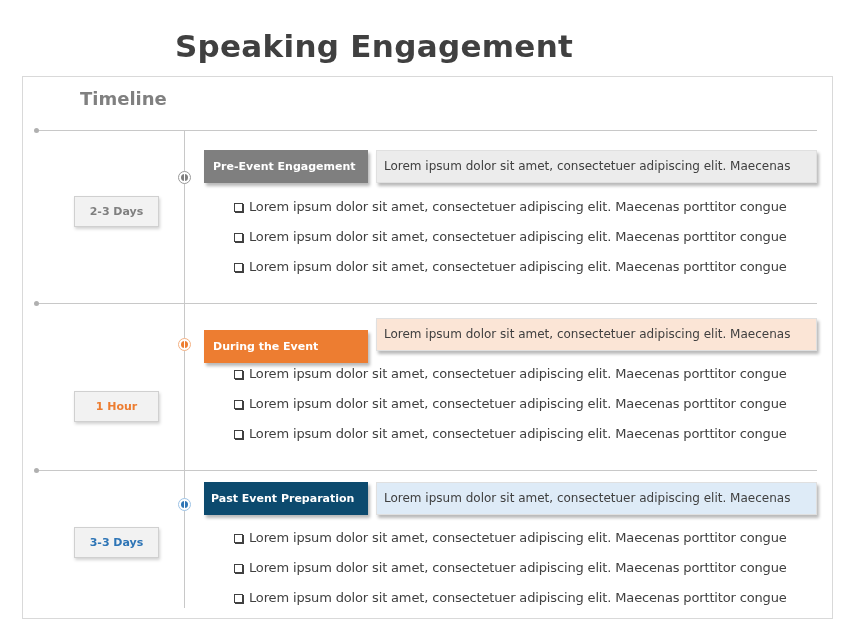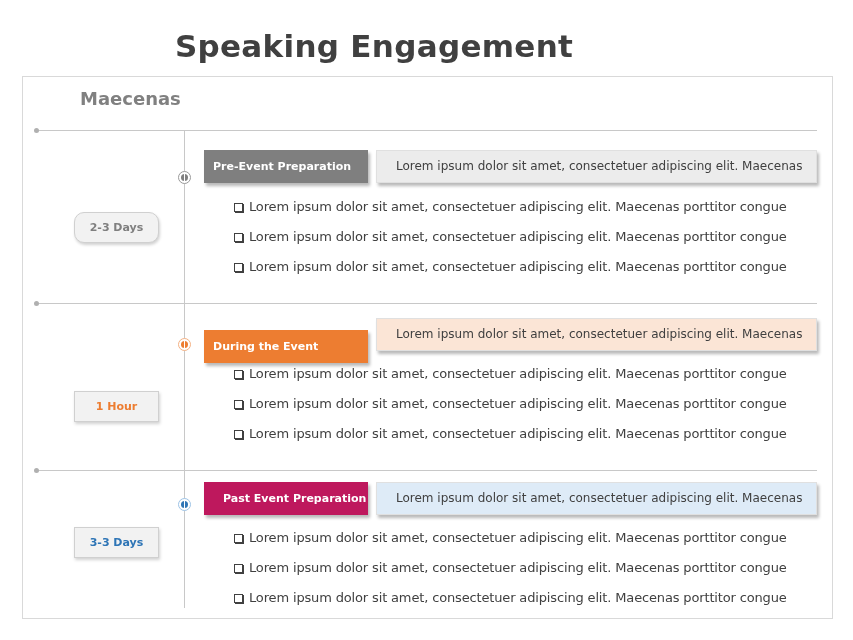--- a/index.html
+++ b/index.html
@@ -53,21 +53,21 @@
 
     .stage-label {
       position: absolute; left: 204px; height: 33px; width: 164px;
       color: #fff; font-size: 11px; font-weight: bold; line-height: 33px; padding-left: 9px;
       box-shadow: 2px 3px 3px rgba(0,0,0,0.28);
       font-family: "DejaVu Sans", sans-serif; white-space: nowrap;
     }
 
     .stage-desc {
       position: absolute; left: 376px; height: 33px; width: 441px;
-      font-size: 12px; line-height: 31px; padding-left: 19px; color: #404040;
+      font-size: 12px; line-height: 31px; padding-left: 7px; color: #404040;
       box-shadow: 2px 3px 3px rgba(0,0,0,0.28); border: 1px solid #e0e0e0;
       font-family: "DejaVu Sans", sans-serif; white-space: nowrap; overflow: hidden;
     }
 
     .bullets { position: absolute; left: 234px; width: 580px; }
     .bullet {
       height: 30px; line-height: 18px; font-size: 13px; color: #404040;
       font-family: "DejaVu Sans", sans-serif; white-space: nowrap; letter-spacing: -0.15px;
       display: flex; align-items: flex-start;
     }
@@ -76,40 +76,40 @@
       margin-top: 5px; margin-right: 6px; box-shadow: 1px 1px 0 #404040; flex: none;
     }
   </style>
 </head>
 <body>
 
 <div class="title">Speaking Engagement</div>
 
 <div class="frame"></div>
 
-<div class="timeline-label">Maecenas</div>
+<div class="timeline-label">Timeline</div>
 
 <div class="vline"></div>
 
 <div class="hline" style="top:130px;">
     <span class="dot"></span>
   </div>
 <div class="hline" style="top:303px;">
     <span class="dot"></span>
   </div>
 <div class="hline" style="top:470px;">
     <span class="dot"></span>
   </div>
 
 <div>
   <div class="node" style="top:171px; border-color:#9a9a9a;">
       <span class="inner" style="background:#7f7f7f;"></span>
     </div>
-  <div class="duration" style="top:212px; color:#7f7f7f;border-radius:10px;">2-3 Days</div>
-  <div class="stage-label" style="top:150px; background:#7f7f7f;">Pre-Event Preparation</div>
+  <div class="duration" style="top:196px; color:#7f7f7f;">2-3 Days</div>
+  <div class="stage-label" style="top:150px; background:#7f7f7f;">Pre-Event Engagement</div>
   <div class="stage-desc" style="top:150px; background:#ececec;">Lorem ipsum dolor sit amet, consectetuer adipiscing elit. Maecenas</div>
   <div class="bullets" style="top:198px;">
     <div class="bullet">
         <span class="box"></span>
         <span>Lorem ipsum  dolor sit amet, consectetuer adipiscing  elit.  Maecenas porttitor congue</span>
       </div>
     <div class="bullet">
         <span class="box"></span>
         <span>Lorem ipsum  dolor sit amet, consectetuer adipiscing  elit.  Maecenas porttitor congue</span>
       </div>
@@ -141,21 +141,21 @@
         <span>Lorem ipsum  dolor sit amet, consectetuer adipiscing  elit.  Maecenas porttitor congue</span>
       </div>
   </div>
 </div>
 
 <div>
   <div class="node" style="top:498px; border-color:#9dc3e6;">
       <span class="inner" style="background:#2e75b6;"></span>
     </div>
   <div class="duration" style="top:527px; color:#2e75b6;">3-3 Days</div>
-  <div class="stage-label" style="top:482px; background:#be185d; padding-left:19px;">Past Event Preparation</div>
+  <div class="stage-label" style="top:482px; background:#0c4a6e; padding-left:7px;">Past Event Preparation</div>
   <div class="stage-desc" style="top:482px; background:#deebf7;">Lorem ipsum dolor sit amet, consectetuer adipiscing elit. Maecenas</div>
   <div class="bullets" style="top:529px;">
     <div class="bullet">
         <span class="box"></span>
         <span>Lorem ipsum  dolor sit amet, consectetuer adipiscing  elit.  Maecenas porttitor congue</span>
       </div>
     <div class="bullet">
         <span class="box"></span>
         <span>Lorem ipsum  dolor sit amet, consectetuer adipiscing  elit.  Maecenas porttitor congue</span>
       </div>

